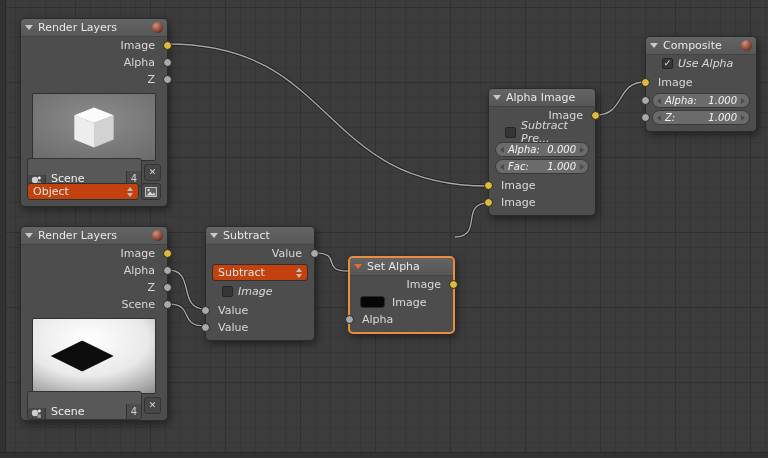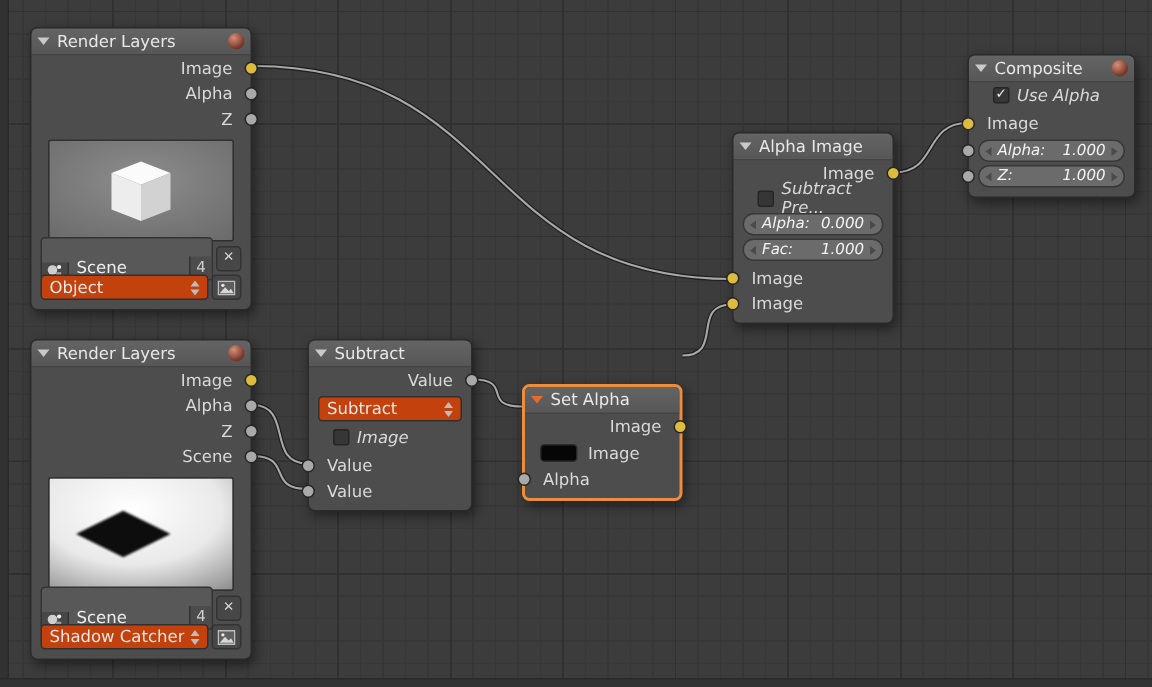--- a/index.html
+++ b/index.html
@@ -230,36 +230,20 @@
               <circle cx="4" cy="5" r="3.2" fill="#cfcfcf"></circle>
               <circle cx="8.4" cy="3" r="1.4" fill="#f2f2f2"></circle>
               <rect x="6.4" y="6.4" width="3.4" height="3.4" fill="#9a9a9a"></rect>
             </svg>
         </span>
         <span class="name">Scene</span>
         <span class="count">4</span>
       </span>
       <span class="xbtn"></span>
     </div>
-    <div class="wrow">
-      <span class="dd">
-        <span class="lbl">Shadow Catcher</span>
-        <span class="stepper">
-            <i class="up"></i>
-            <i class="dn"></i>
-          </span>
-      </span>
-      <span class="imgbtn">
-        <svg width="12" height="10" viewBox="0 0 12 10">
-            <rect x="0.5" y="0.5" width="11" height="9" fill="#5f5f5f" stroke="#bdbdbd"></rect>
-            <circle cx="3.6" cy="3.2" r="1.1" fill="#e8e8e8"></circle>
-            <polygon points="1.5,8.5 5,4.5 7.5,7 9,5.5 10.8,8.5" fill="#d6d6d6"></polygon>
-          </svg>
-      </span>
-    </div>
   </div>
 
   <div class="node" id="n-sub">
     <div class="nhdr">
       <span class="tri"></span>
       <span>Subtract</span>
     </div>
     <div class="row out">
       <span>Value</span>
       <span class="sock right val"></span>

